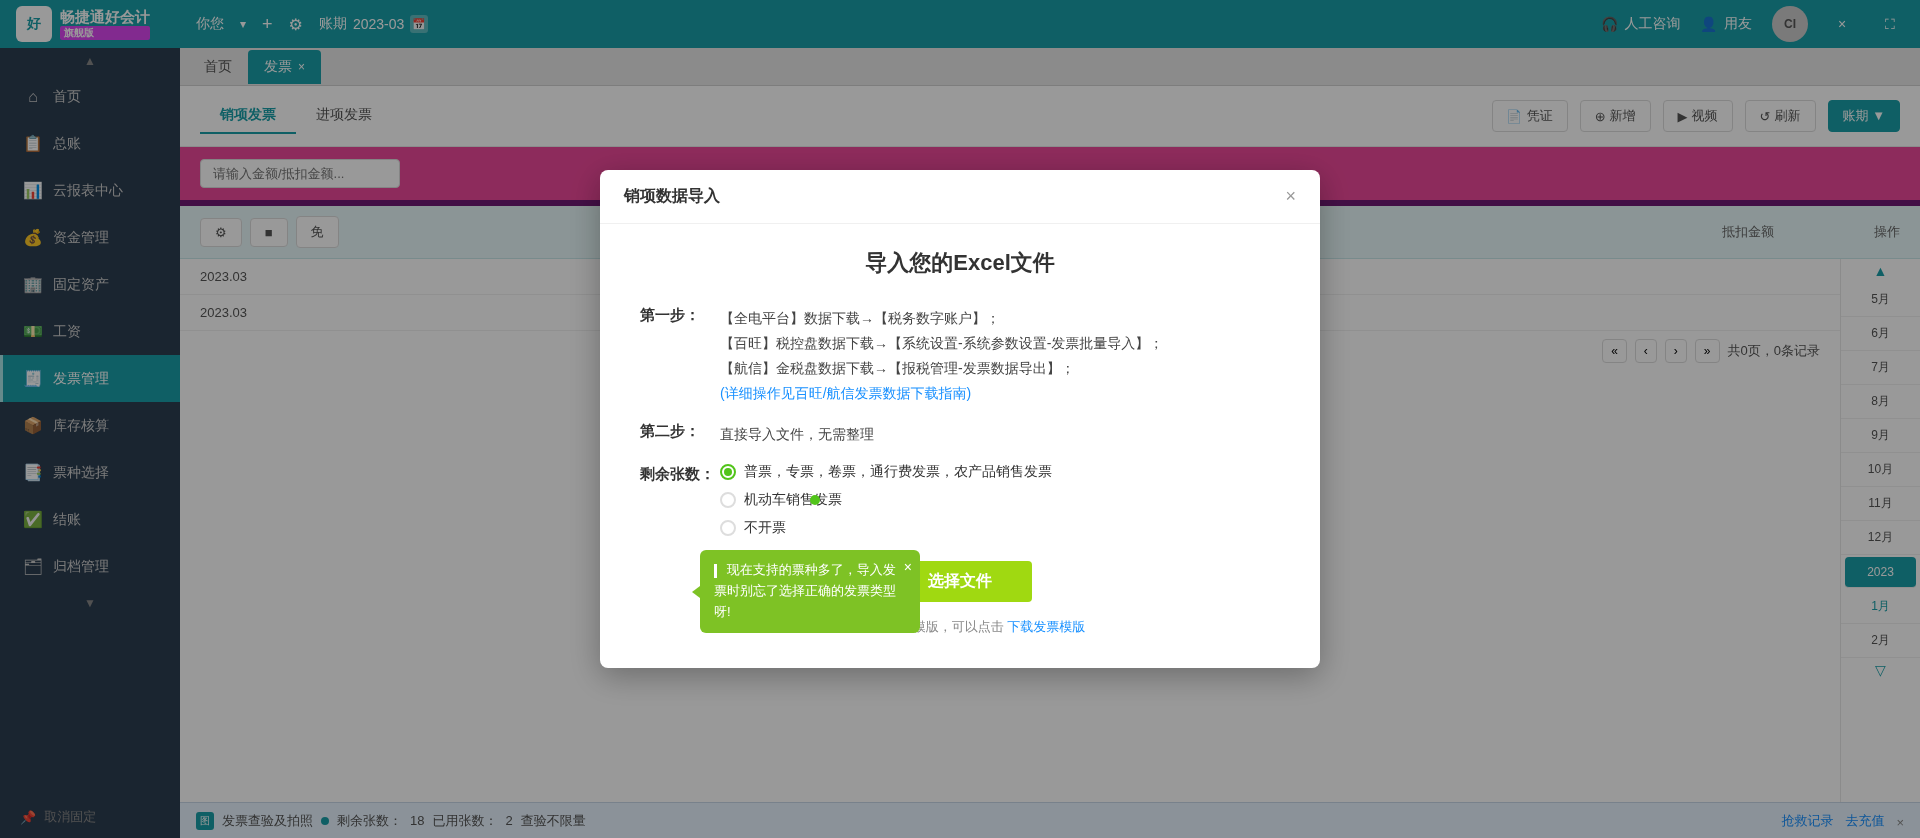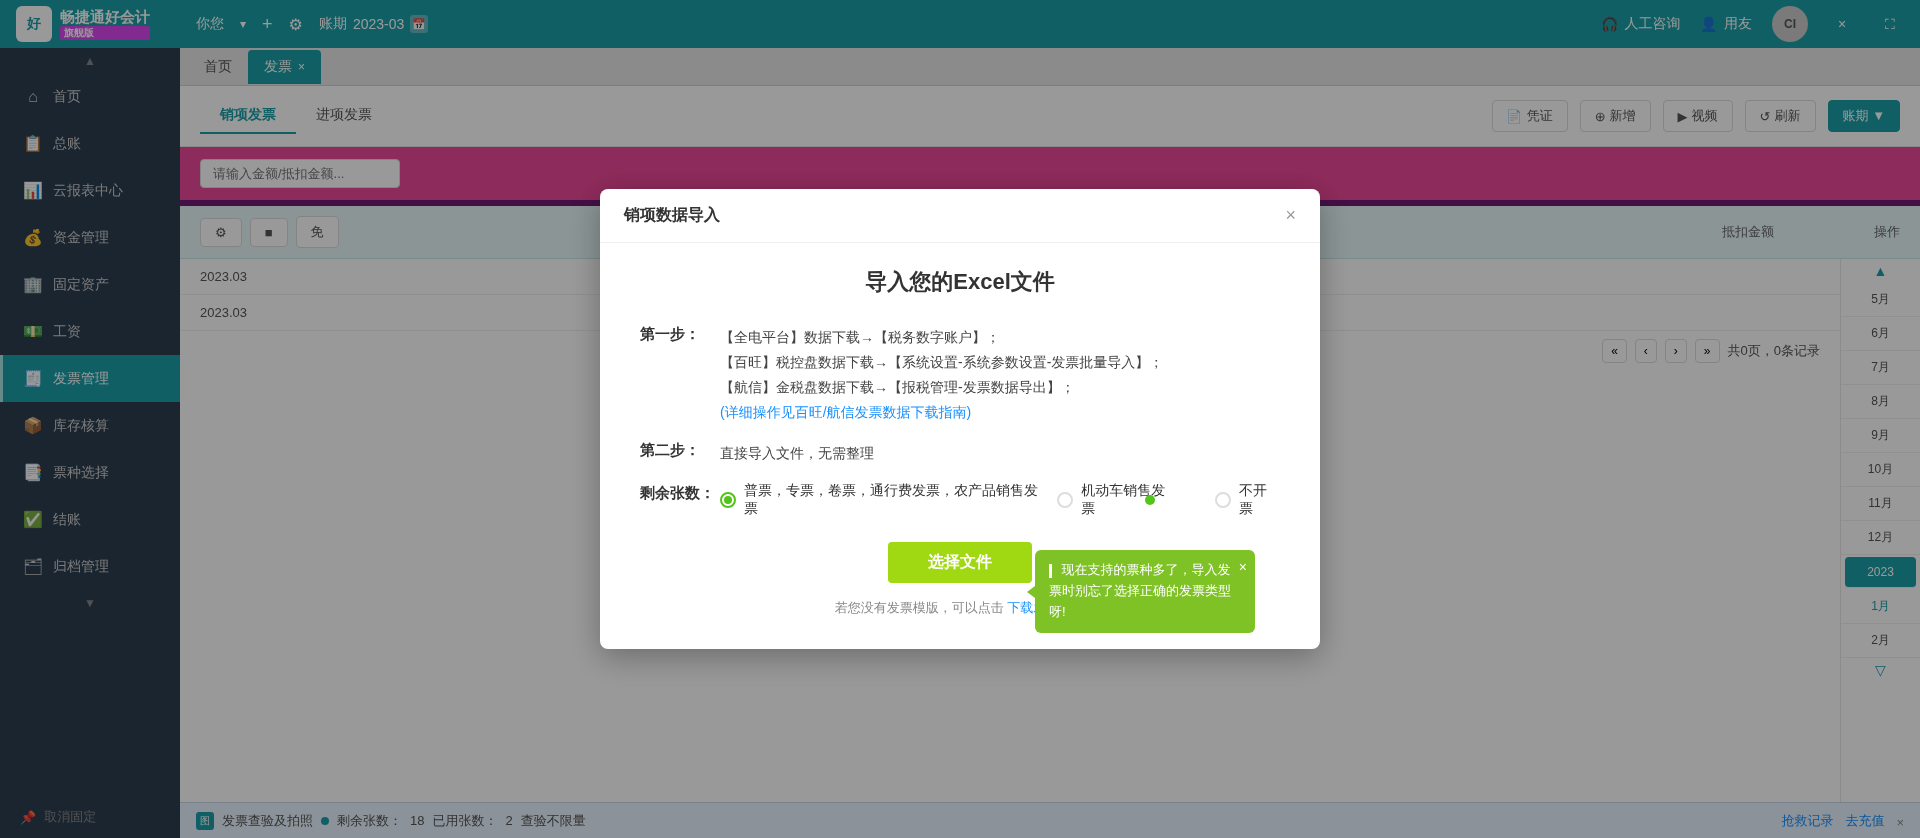--- a/index.html
+++ b/index.html
@@ -273,21 +273,21 @@
 
     
     .step-row { display: flex; margin-bottom: 16px; }
     .step-label { font-size: 15px; color: #333; font-weight: bold; white-space: nowrap; min-width: 80px; }
     .step-content { font-size: 14px; color: #444; line-height: 1.8; }
     .step-link { color: #1890ff; text-decoration: none; cursor: pointer; }
 
     
     .ticket-select-row { display: flex; align-items: flex-start; margin-bottom: 16px; }
     .ticket-select-label { font-size: 15px; color: #333; font-weight: bold; white-space: nowrap; min-width: 80px; margin-top: 2px; }
-    .ticket-options { display: flex; flex-direction: row; gap: 10px; }
+    .ticket-options { display: flex; flex-direction: column; gap: 10px; }
     .radio-option { display: flex; align-items: center; gap: 8px; cursor: pointer; font-size: 14px; color: #333; }
     .radio-circle {
       width: 16px; height: 16px; border-radius: 50%;
       border: 2px solid #ddd;
       display: flex; align-items: center; justify-content: center;
       flex-shrink: 0;
     }
     .radio-circle.selected { border-color: #52c41a; }
     .radio-circle.selected::after {
       content: '';

